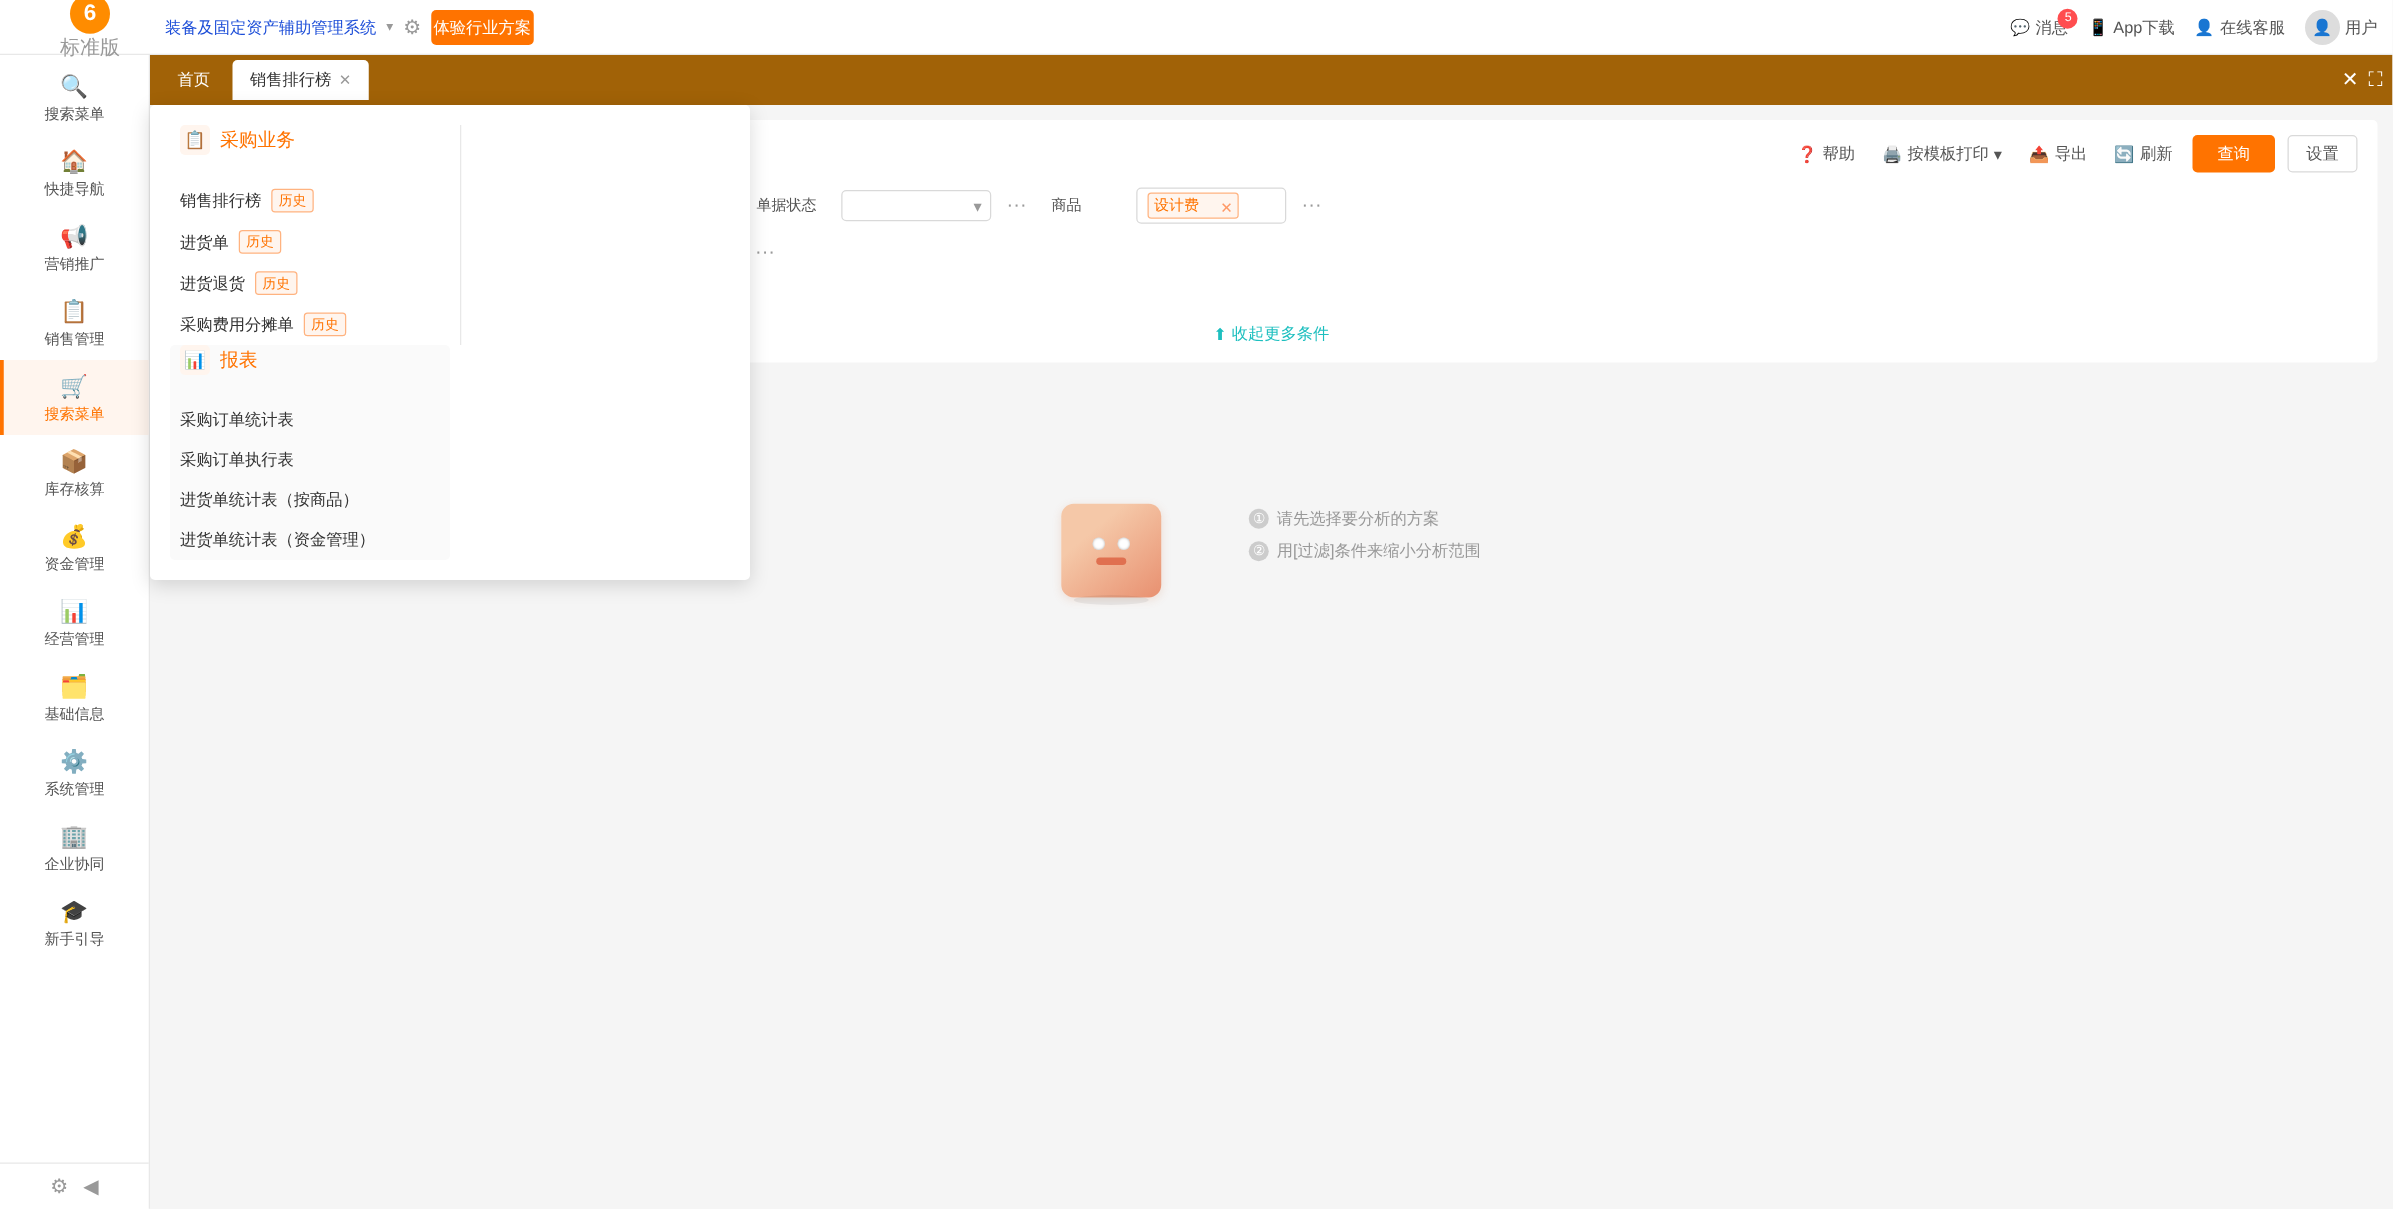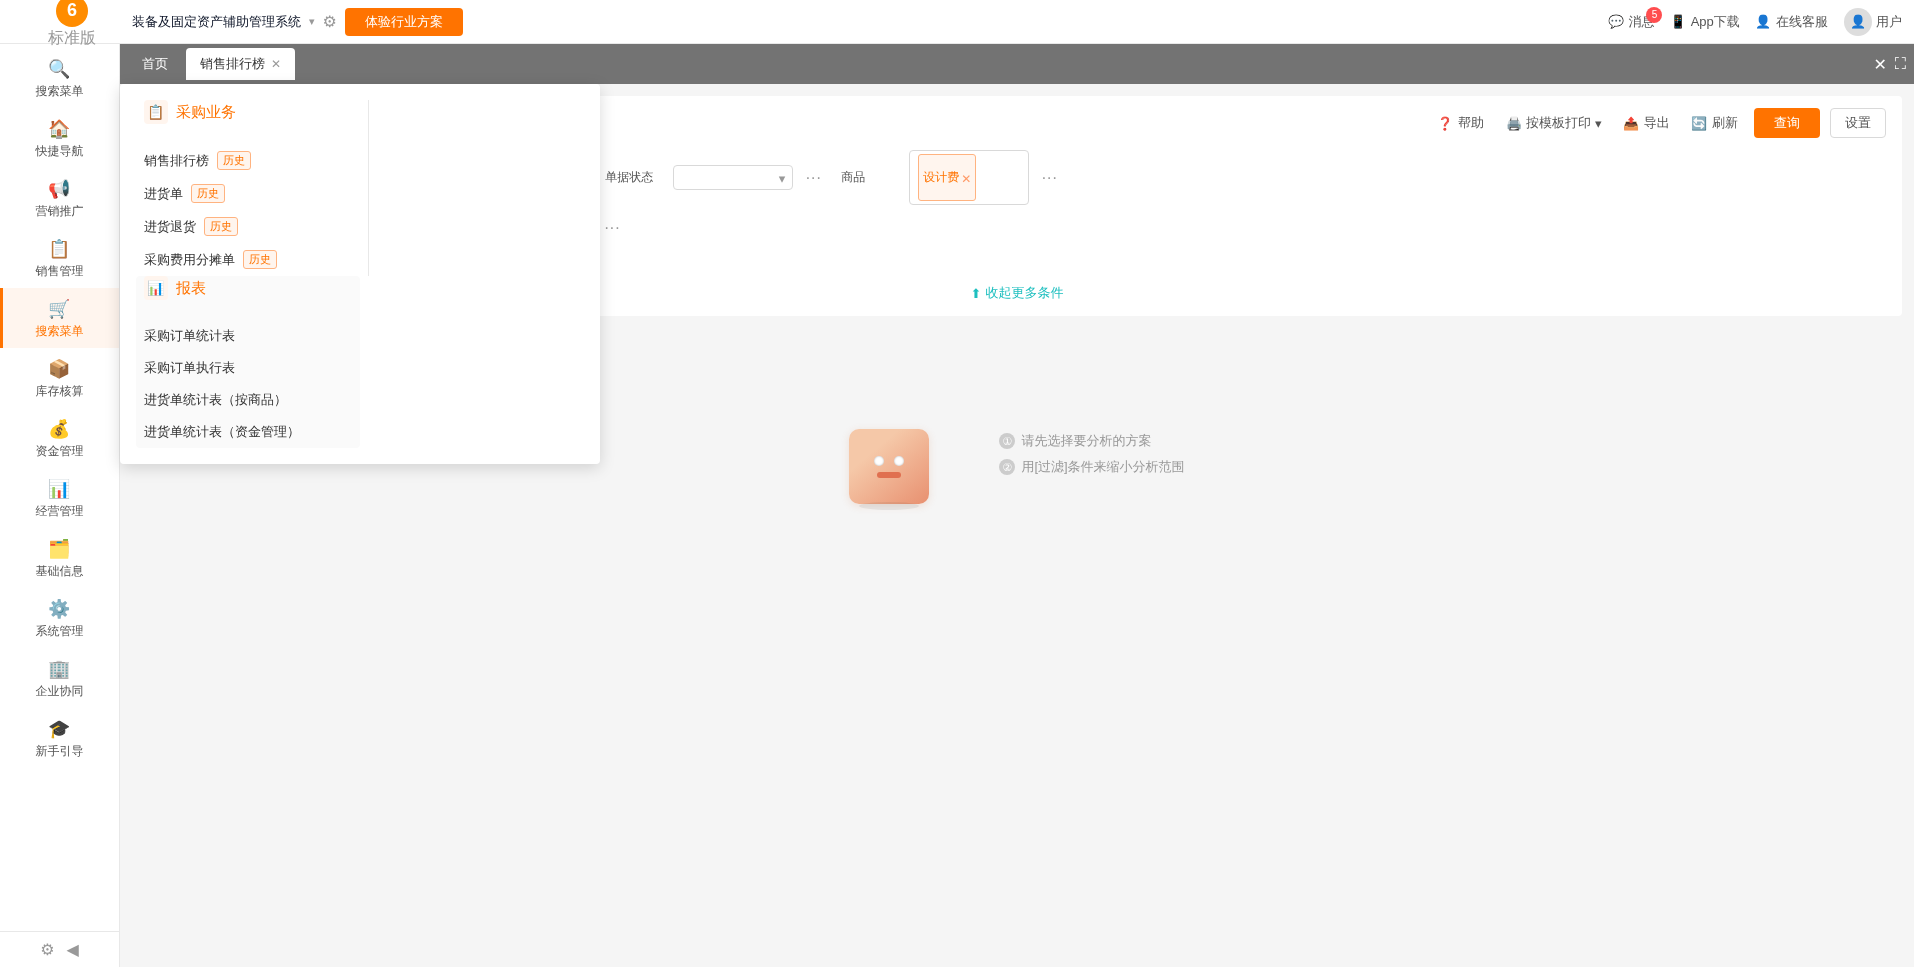--- a/index.html
+++ b/index.html
@@ -33,38 +33,38 @@
     }
     .logo-text { font-size: 16px; color: #999; margin-top: 1px; }
     .header-middle {
       flex: 1;
       display: flex;
       align-items: center;
       gap: 8px;
     }
     .system-title {
       font-size: 13px;
-      color: #0f172a;
+      color: #1d4ed8;
     }
     .dropdown-arrow {
       color: #999;
       font-size: 11px;
       cursor: pointer;
     }
     .settings-icon {
       color: #999;
       cursor: pointer;
       font-size: 16px;
     }
     .industry-btn {
       background: #ff7300;
       color: white;
       border: none;
       border-radius: 4px;
-      padding: 5px 20px;
+      padding: 5px 2px;
       font-size: 13px;
       cursor: pointer;
     }
     .header-right {
       display: flex;
       align-items: center;
       gap: 16px;
       color: #555;
       font-size: 13px;
     }
@@ -155,21 +155,21 @@
       margin-top: 44px;
       margin-left: 120px;
       height: calc(100vh - 44px);
       display: flex;
       flex-direction: column;
     }
 
     
     .tab-bar {
       height: 40px;
-      background: #737373;
+      background: #a16207;
       display: flex;
       align-items: center;
       padding: 0 8px;
       gap: 4px;
       position: relative;
       text-align: right;
     }
     .tab-item {
       height: 32px;
       padding: 0 14px;
@@ -290,26 +290,26 @@
       border: 1px solid #d9d9d9;
       border-radius: 4px;
       padding: 3px 8px;
       min-width: 120px;
       background: white;
     }
     .tag {
       background: #fff5ee;
       border: 1px solid #ffb380;
       border-radius: 3px;
-      padding: 14px 4px;
+      padding: 1px 4px;
       font-size: 12px;
       color: #ff7300;
       display: flex;
       align-items: flex-end;
-      gap: 2px;
+      gap: 17px;
     }
     .tag-close { cursor: pointer; color: #ff9966; }
     .dots-btn {
       color: #999;
       cursor: pointer;
       font-size: 16px;
       padding: 0 4px;
     }
     .collapse-btn {
       display: flex;

